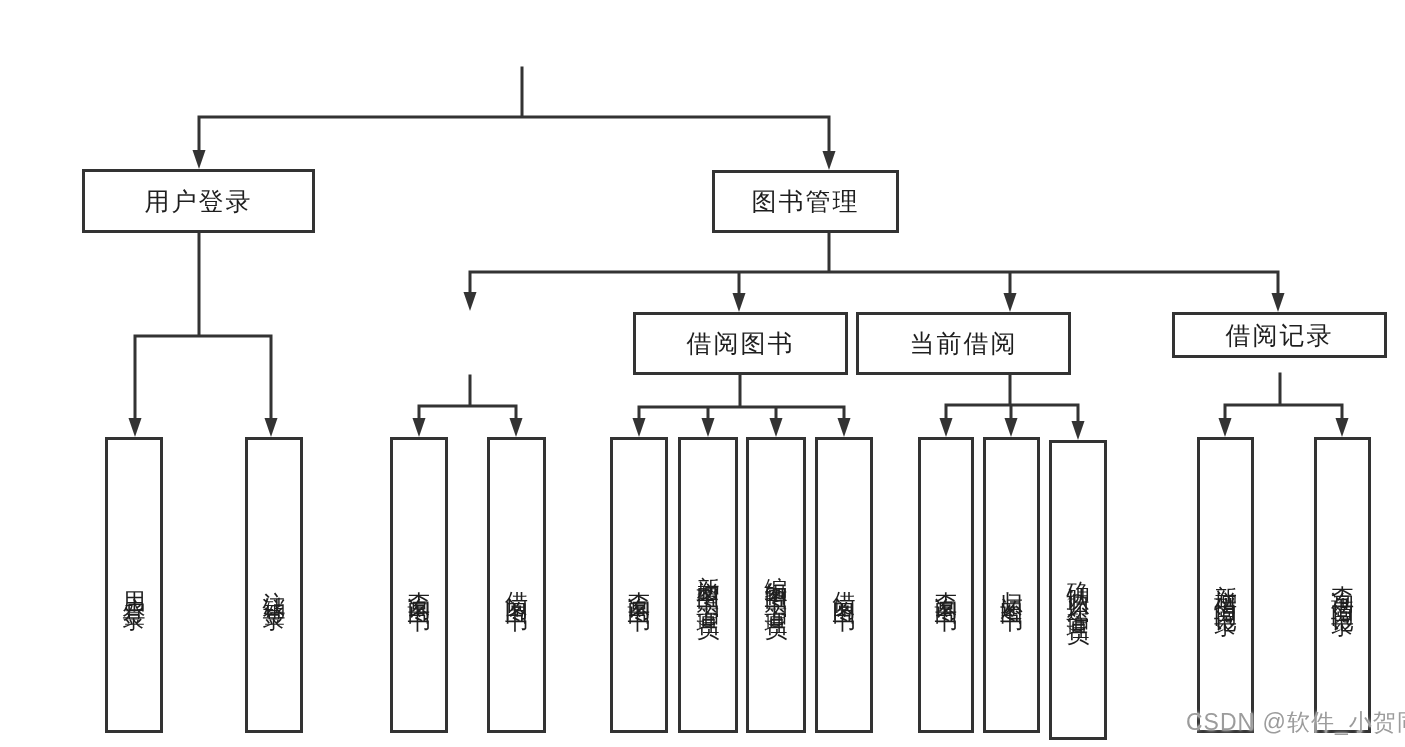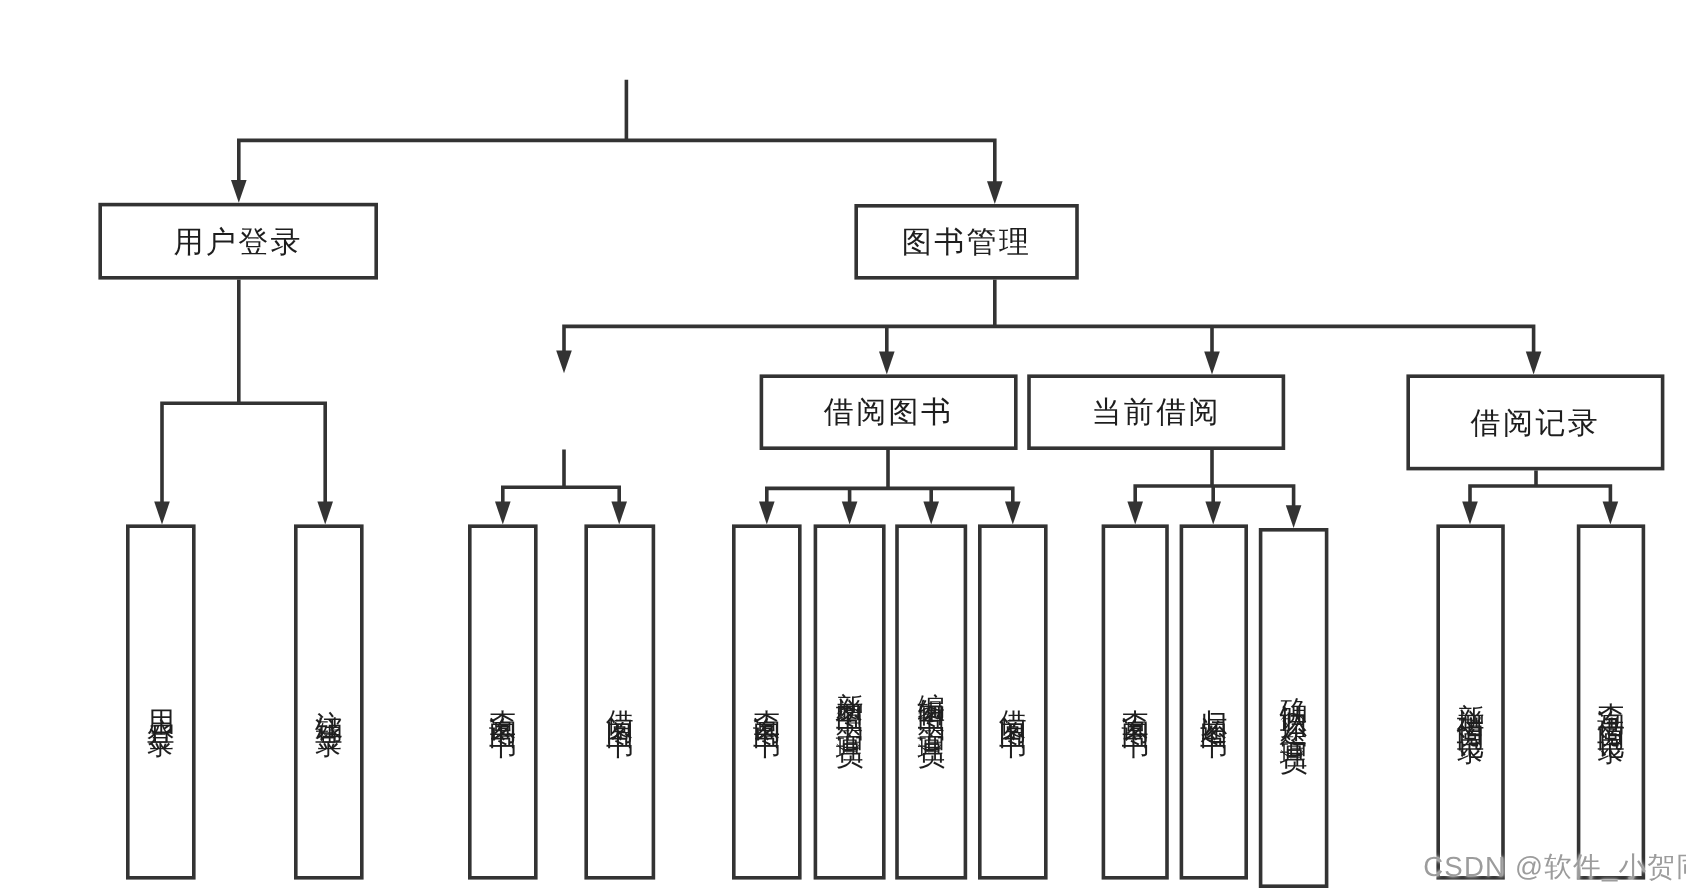--- a/index.html
+++ b/index.html
@@ -82,21 +82,21 @@
     <polygon points="1218.5,418 1231.5,418 1225,437"></polygon>
     <polygon points="1335.5,418 1348.5,418 1342,437"></polygon>
   </svg>
 
 
   <div class="box" style="left:82px;top:169px;width:233px;height:64px">用户登录</div>
   <div class="box" style="left:712px;top:170px;width:187px;height:63px">图书管理</div>
 
   <div class="box" style="left:633px;top:312px;width:215px;height:63px">借阅图书</div>
   <div class="box" style="left:856px;top:312px;width:215px;height:63px">当前借阅</div>
-  <div class="box" style="left:1172px;top:312px;width:215px;height:80px">借阅记录</div>
+  <div class="box" style="left:1172px;top:312px;width:215px;height:46px">借阅记录</div>
 
   <div class="box vbox" style="left:105px;top:437px;width:58px;height:296px">用户登录</div>
   <div class="box vbox" style="left:245px;top:437px;width:58px;height:296px">注销登录</div>
 
   <div class="box vbox" style="left:390px;top:437px;width:58px;height:296px">查询图书</div>
   <div class="box vbox" style="left:487px;top:437px;width:59px;height:296px">借阅图书</div>
 
   <div class="box vbox" style="left:610px;top:437px;width:58px;height:296px">查询图书</div>
   <div class="box vbox" style="left:678px;top:437px;width:60px;height:296px">新增图书（管理员）</div>
   <div class="box vbox" style="left:746px;top:437px;width:60px;height:296px">编辑图书（管理员）</div>

